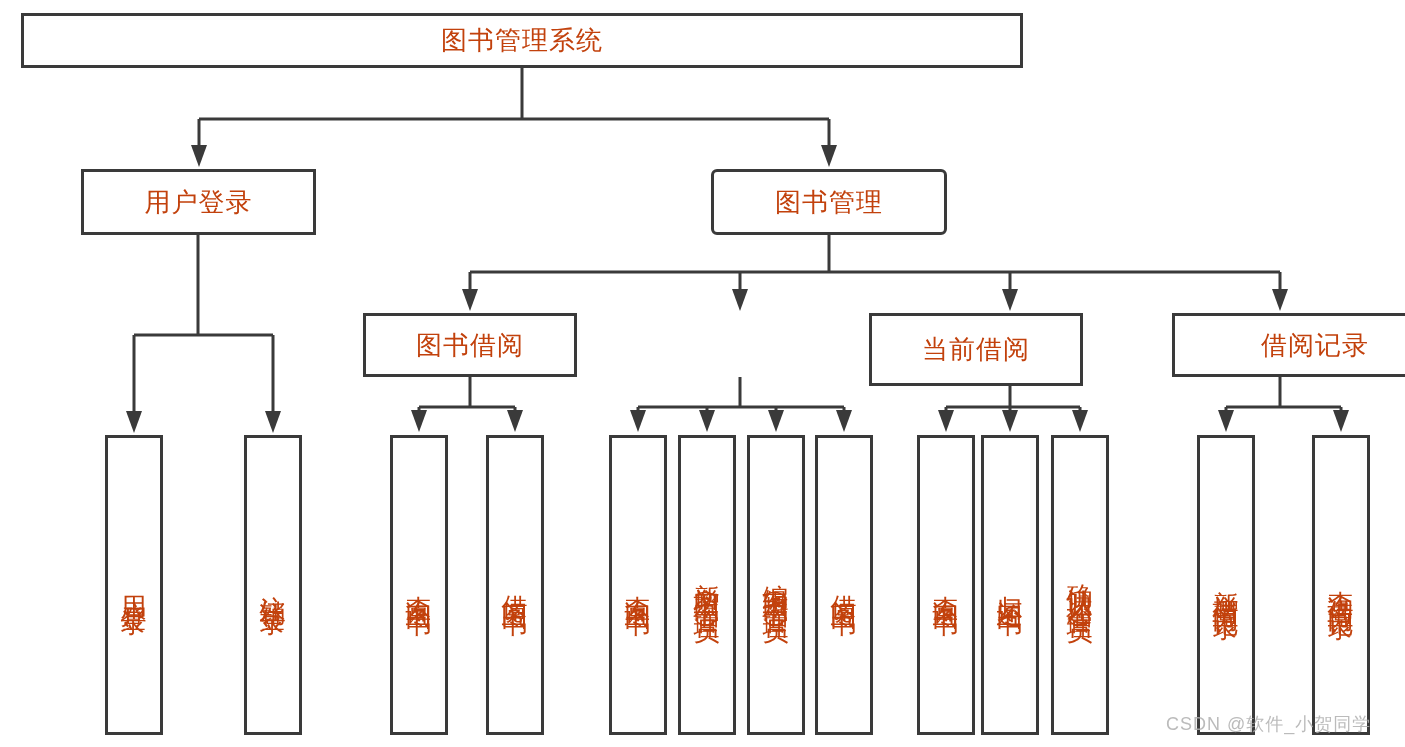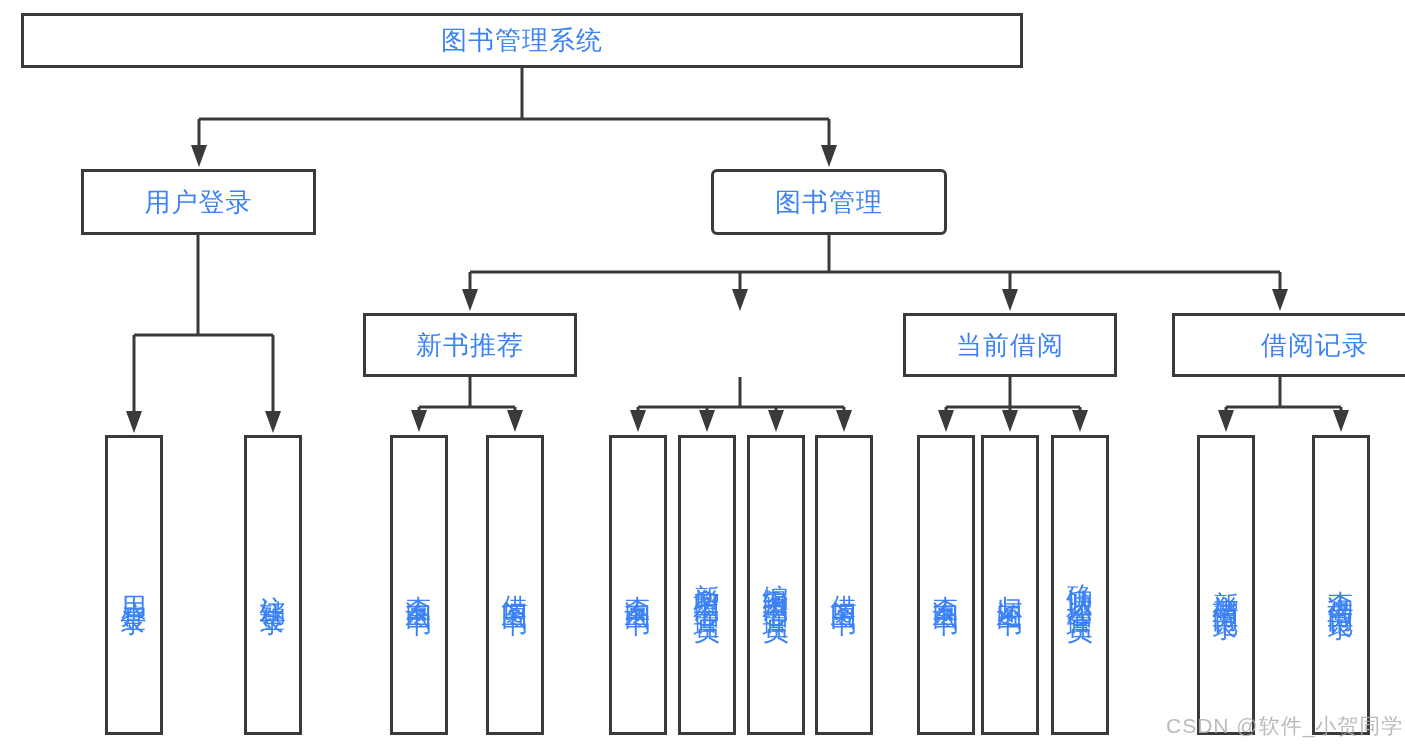--- a/index.html
+++ b/index.html
@@ -9,53 +9,53 @@
     background:#ffffff;
     font-family:"Liberation Sans","DejaVu Sans",sans-serif;
     overflow:hidden;
   }
   #wires{position:absolute;left:0;top:0;z-index:1;}
   .node{
     position:absolute;
     box-sizing:border-box;
     border:3px solid #3a3a3a;
     background:#ffffff;
-    color:#3b82f6;
+    color:#c2410c;
     display:flex;align-items:center;justify-content:center;
     font-size:26px;
     letter-spacing:1px;
     z-index:2;
     text-align:center;
   }
   .leaf span{
     writing-mode:vertical-rl;
     letter-spacing:5px;
     font-size:26px;
     line-height:1;
   }
   
   .n-root{left:21px;top:13px;width:1002px;height:55px;}
   
   .n-login {left:81px; top:169px;width:235px;height:66px;}
   .n-mgmt  {left:711px;top:169px;width:236px;height:66px;border-radius:6px;}
   
   .n-newbook{left:363px; top:313px;width:214px;height:64px;}
   .n-borrow {left:633px; top:313px;width:215px;height:64px;}
-  .n-current{left:903px; top:313px;width:214px;height:64px;}
+  .n-current{left:869px; top:313px;width:214px;height:73px;}
   .n-record {left:1172px;top:313px;width:246px;height:64px;padding-left:40px;}
   
   .leaf{top:435px;width:58px;height:300px;}
   .lf-a1{left:105px;}  .lf-a2{left:244px;}
   .lf-b1{left:390px;}  .lf-b2{left:486px;}
   .lf-c1{left:609px;}  .lf-c2{left:678px;} .lf-c3{left:747px;} .lf-c4{left:815px;}
   .lf-d1{left:917px;}  .lf-d2{left:981px;} .lf-d3{left:1051px;}
   .lf-e1{left:1197px;} .lf-e2{left:1312px;}
   .watermark{
     position:absolute;left:1166px;top:712px;
-    font-size:21px;color:rgba(175,175,175,0.85);
+    font-size:18px;color:rgba(175,175,175,0.85);
     z-index:3;white-space:nowrap;letter-spacing:1px;
   }
 </style>
 </head>
 <body>
 
 <div id="stage">
 
   <svg id="wires" width="1405" height="747" viewBox="0 0 1405 747">
     <g stroke="#3a3a3a" stroke-width="3" fill="none">
@@ -102,21 +102,21 @@
   </div>
 
   <div class="node n-login">
     <span>用户登录</span>
   </div>
   <div class="node n-mgmt">
     <span>图书管理</span>
   </div>
 
   <div class="node n-newbook">
-    <span>新书推荐</span>
+    <span>图书借阅</span>
   </div>
   <div class="node n-current">
     <span>当前借阅</span>
   </div>
   <div class="node n-record">
     <span>借阅记录</span>
   </div>
 
   <div class="node leaf lf-a1">
     <span>用户登录</span>

